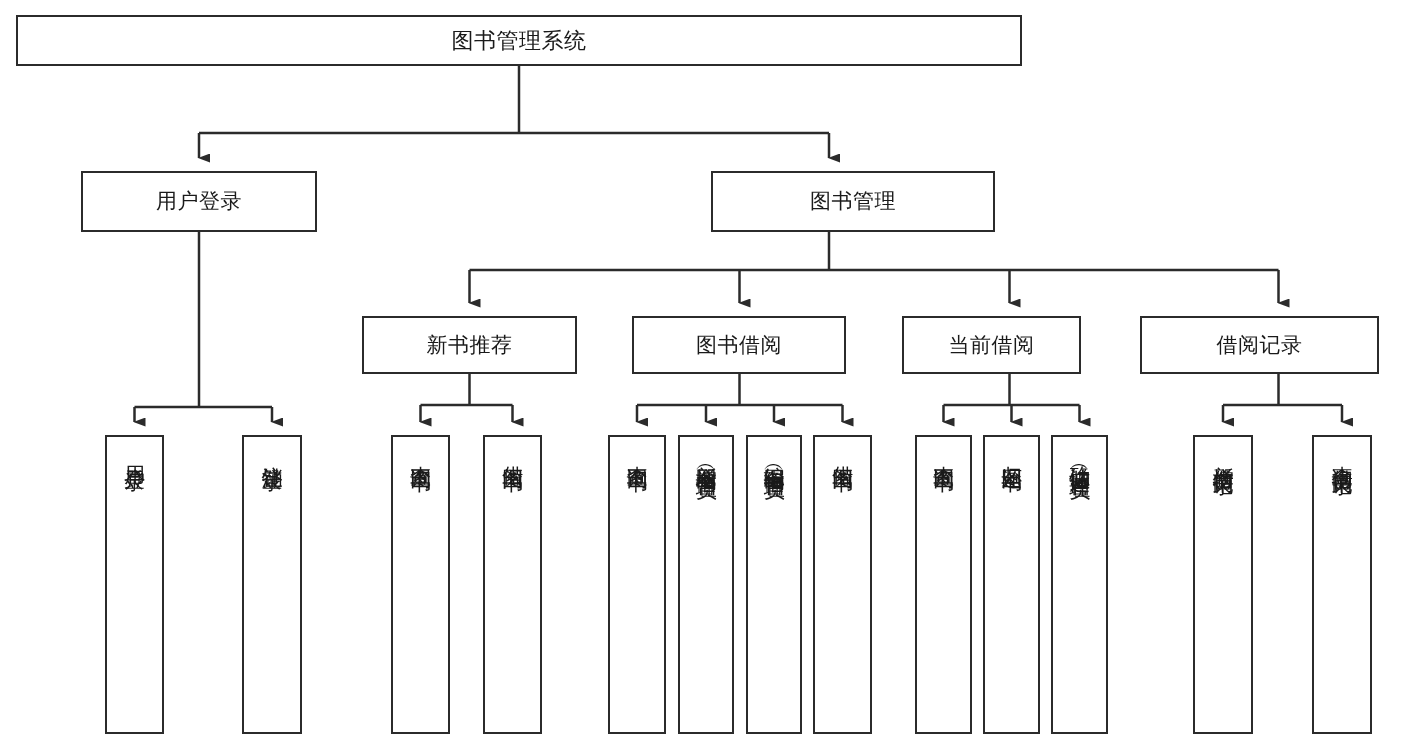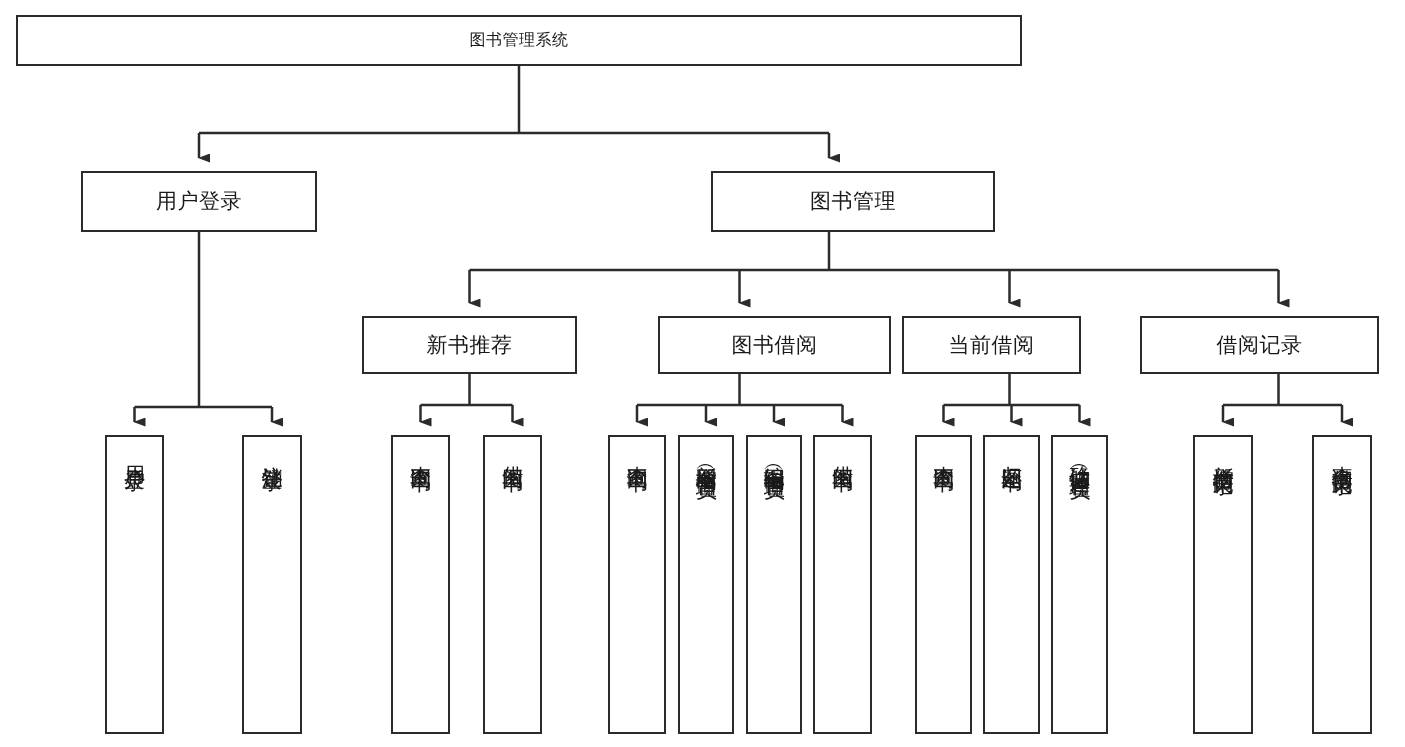--- a/index.html
+++ b/index.html
@@ -39,21 +39,21 @@
     display: block;
     text-align: center;
     line-height: 1.18;
     letter-spacing: 0.5px;
   }
   .node-horizontal .node-label {
     font-size: 21px;
     white-space: nowrap;
   }
   .node-root .node-label {
-    font-size: 16px;
+    font-size: 22px;
   }
   .node-vertical {
     align-items: flex-start;
     padding-top: 12px;
   }
   .node-vertical .node-label {
     writing-mode: vertical-rl;
     text-orientation: upright;
     font-size: 21px;
     line-height: 1.06;
@@ -126,21 +126,21 @@
   <div class="node node-horizontal" style="left:81px;top:171px;width:236px;height:61px;">
     <span class="node-label">用户登录</span>
   </div>
   <div class="node node-horizontal" style="left:711px;top:171px;width:284px;height:61px;">
     <span class="node-label">图书管理</span>
   </div>
 
   <div class="node node-horizontal" style="left:362px;top:316px;width:215px;height:58px;">
     <span class="node-label">新书推荐</span>
   </div>
-  <div class="node node-horizontal" style="left:632px;top:316px;width:233px;height:58px;margin-left:26px;">
+  <div class="node node-horizontal" style="left:632px;top:316px;width:214px;height:58px;">
     <span class="node-label">图书借阅</span>
   </div>
   <div class="node node-horizontal" style="left:902px;top:316px;width:179px;height:58px;">
     <span class="node-label">当前借阅</span>
   </div>
   <div class="node node-horizontal" style="left:1140px;top:316px;width:239px;height:58px;">
     <span class="node-label">借阅记录</span>
   </div>
 
   <div class="node node-vertical" style="left:105px;top:435px;width:59px;height:299px;">

